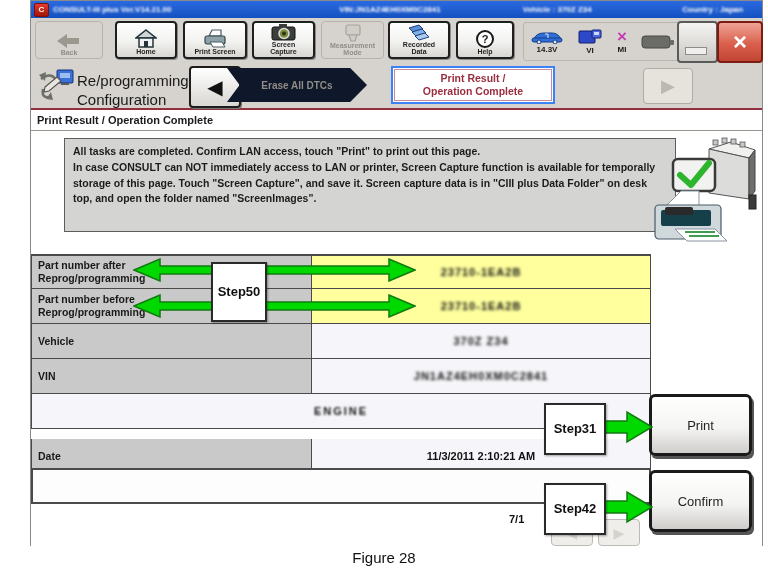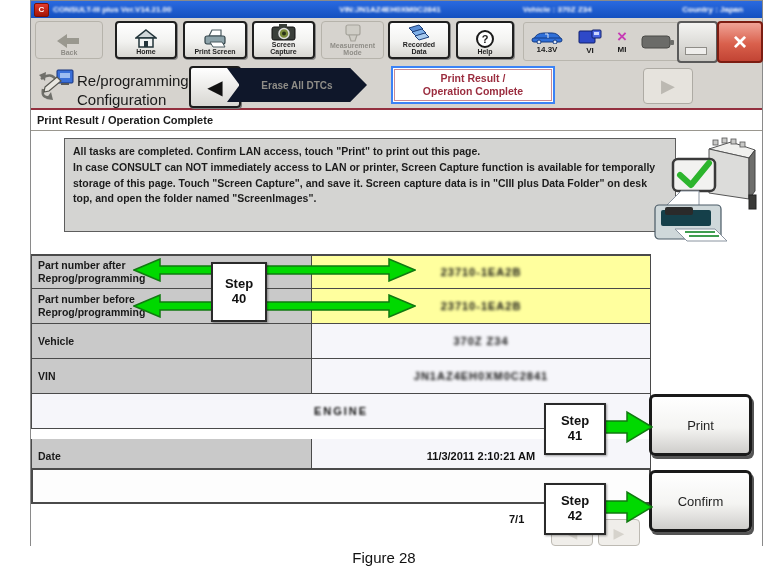--- a/index.html
+++ b/index.html
@@ -68,21 +68,21 @@
   .trow .tl{width:280px;box-sizing:border-box;background:#c9c9c9;border-right:1px solid #4a4a4a;
             font-size:10.5px;font-weight:bold;color:#1a1a1a;display:flex;align-items:center;padding-left:6px;line-height:1.2;}
   .trow .tv{flex:1;display:flex;align-items:center;justify-content:center;font-size:11px;font-weight:bold;color:#111;background:#f6f6fa;}
   .trow.hl .tv{background:#ffff9e;}
   .redact{filter:blur(1.6px);letter-spacing:1px;}
   .redact-lite{filter:blur(1px);letter-spacing:2px;}
   #empty-row{left:0;top:337px;width:620px;height:36px;background:#fdfdfd;border:2px solid #4a4a4a;box-sizing:border-box;}
 
   
   .stepbox{position:absolute;background:#ffffff;border:2px solid #2a2a2a;box-shadow:1px 1px 2px rgba(0,0,0,.35);
-           display:flex;flex-direction:column;align-items:center;justify-content:center;z-index:6;}
+           display:flex;flex-direction:row;align-items:center;justify-content:center;z-index:6;}
   .stepbox .t{font-size:13px;font-weight:bold;color:#111;line-height:1.15;}
   .garrow{position:absolute;z-index:5;}
 
   
   .action-btn{position:absolute;left:618px;width:103px;height:62px;border:3px solid #1a1a1a;border-radius:6px;
               background:linear-gradient(#ffffff 0%,#f4f4f2 55%,#cfcecb 100%);box-shadow:2px 3px 0 #555;
               font-size:13px;color:#1f1f1f;cursor:pointer;z-index:4;}
 
   
   #page-ind{left:478px;top:382px;width:30px;font-size:11px;font-weight:bold;color:#111;z-index:3;}
@@ -340,26 +340,26 @@
       <polygon points="1,12 27,1 27,8 79,8 79,16 27,16 27,23" fill="#00d900" stroke="#117a11" stroke-width="1.5"></polygon>
       </svg>
     <svg class="garrow" style="left:232px;top:127px" width="153" height="24" viewBox="0 0 153 24">
       <polygon points="152,12 126,1 126,8 1,8 1,16 126,16 126,23" fill="#00d900" stroke="#117a11" stroke-width="1.5"></polygon>
       </svg>
     <svg class="garrow" style="left:232px;top:163px" width="153" height="24" viewBox="0 0 153 24">
       <polygon points="152,12 126,1 126,8 1,8 1,16 126,16 126,23" fill="#00d900" stroke="#117a11" stroke-width="1.5"></polygon>
       </svg>
     <div class="stepbox" style="left:180px;top:131px;width:52px;height:56px">
       <span class="t">Step</span>
-      <span class="t">40</span>
+      <span class="t">50</span>
     </div>
 
     <div class="stepbox" style="left:513px;top:272px;width:58px;height:48px">
       <span class="t">Step</span>
-      <span class="t">41</span>
+      <span class="t">31</span>
     </div>
     <svg class="garrow" style="left:568px;top:279px" width="54" height="34" viewBox="0 0 54 34">
       <polygon points="53,17 28,2 28,11 1,11 1,23 28,23 28,32" fill="#00d900" stroke="#117a11" stroke-width="1.5"></polygon>
       </svg>
     <button class="action-btn" style="top:263px">Print</button>
 
     <div id="page-ind" class="abs">7/1</div>
     <button class="pg-btn center" style="left:520px">
       <span>◀</span>
     </button>

